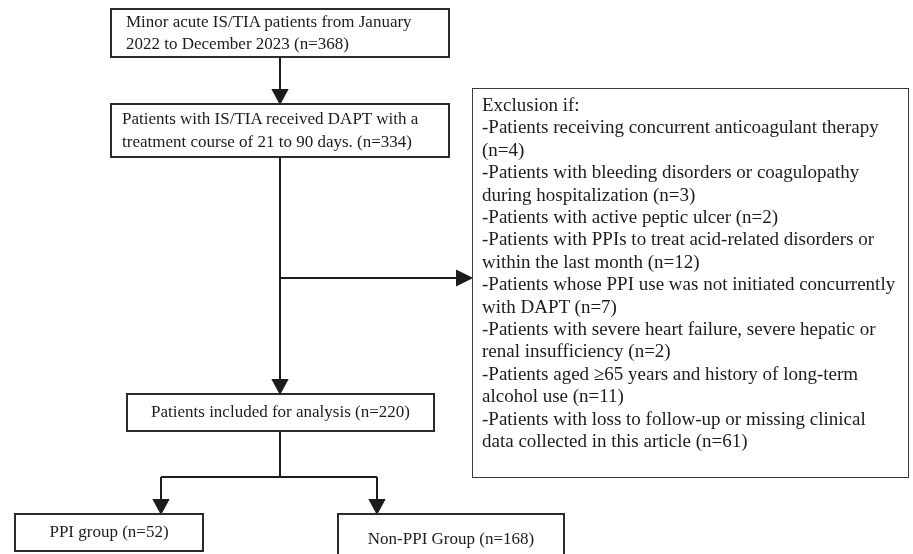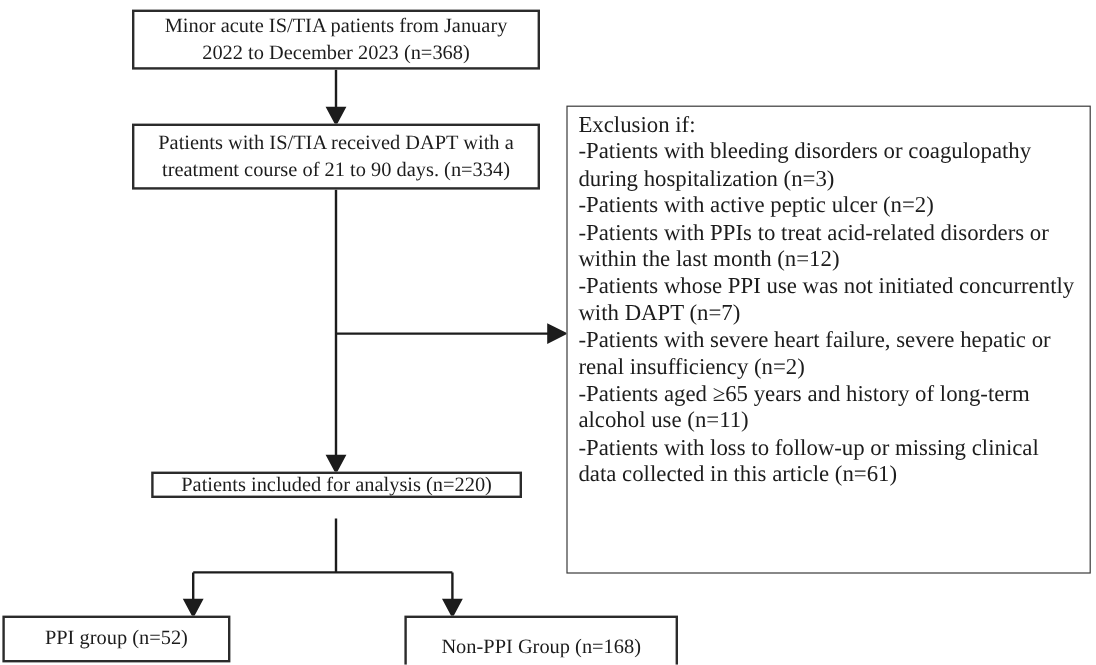--- a/index.html
+++ b/index.html
@@ -19,28 +19,27 @@
     pointer-events: none;
   }
   .box {
     position: absolute;
     background: #ffffff;
     border: 2px solid #2b2b2b;
     box-sizing: border-box;
     display: flex;
     align-items: center;
     justify-content: center;
-    text-align: center;
     font-size: 17px;
     line-height: 1.3;
   }
   .box-top      { left: 110px; top: 8px;   width: 340px; height: 50px; padding: 0 14px; }
   .box-dapt     { left: 110px; top: 103px; width: 340px; height: 55px; padding: 0 10px; }
-  .box-included { left: 126px; top: 393px; width: 309px; height: 22px; }
-  .box-ppi      { left: 2px;   top: 513px; width: 190px; height: 39px; }
+  .box-included { left: 126px; top: 393px; width: 309px; height: 39px; }
+  .box-ppi      { left: 14px;   top: 513px; width: 190px; height: 39px; }
   .box-nonppi   { left: 337px; top: 513px; width: 228px; height: 52px; }
   .box-exclusion {
     position: absolute;
     left: 472px; top: 88px;
     width: 437px; height: 390px;
     background: #ffffff;
     border: 1.5px solid #3a3a3a;
     box-sizing: border-box;
     padding: 5px 7px 4px 9px;
     font-size: 19px;
@@ -81,20 +80,21 @@
   <div class="box box-top">
     <span>Minor acute IS/TIA patients from January 2022 to December 2023 (n=368)</span>
   </div>
 
   <div class="box box-dapt">
     <span>Patients with IS/TIA received DAPT with a treatment course of 21 to 90 days. (n=334)</span>
   </div>
 
   <div class="box-exclusion">
     <p class="excl-title">Exclusion if:</p>
+    <p class="excl-item">-Patients receiving concurrent anticoagulant therapy (n=4)</p>
     <p class="excl-item">-Patients with bleeding disorders or coagulopathy during hospitalization (n=3)</p>
     <p class="excl-item">-Patients with active peptic ulcer (n=2)</p>
     <p class="excl-item">-Patients with PPIs to treat acid-related disorders or within the last month (n=12)</p>
     <p class="excl-item">-Patients whose PPI use was not initiated concurrently with DAPT (n=7)</p>
     <p class="excl-item">-Patients with severe heart failure, severe hepatic or renal insufficiency (n=2)</p>
     <p class="excl-item">-Patients aged ≥65 years and history of long-term alcohol use (n=11)</p>
     <p class="excl-item">-Patients with loss to follow-up or missing clinical data collected in this article (n=61)</p>
   </div>
 
   <div class="box box-included">

